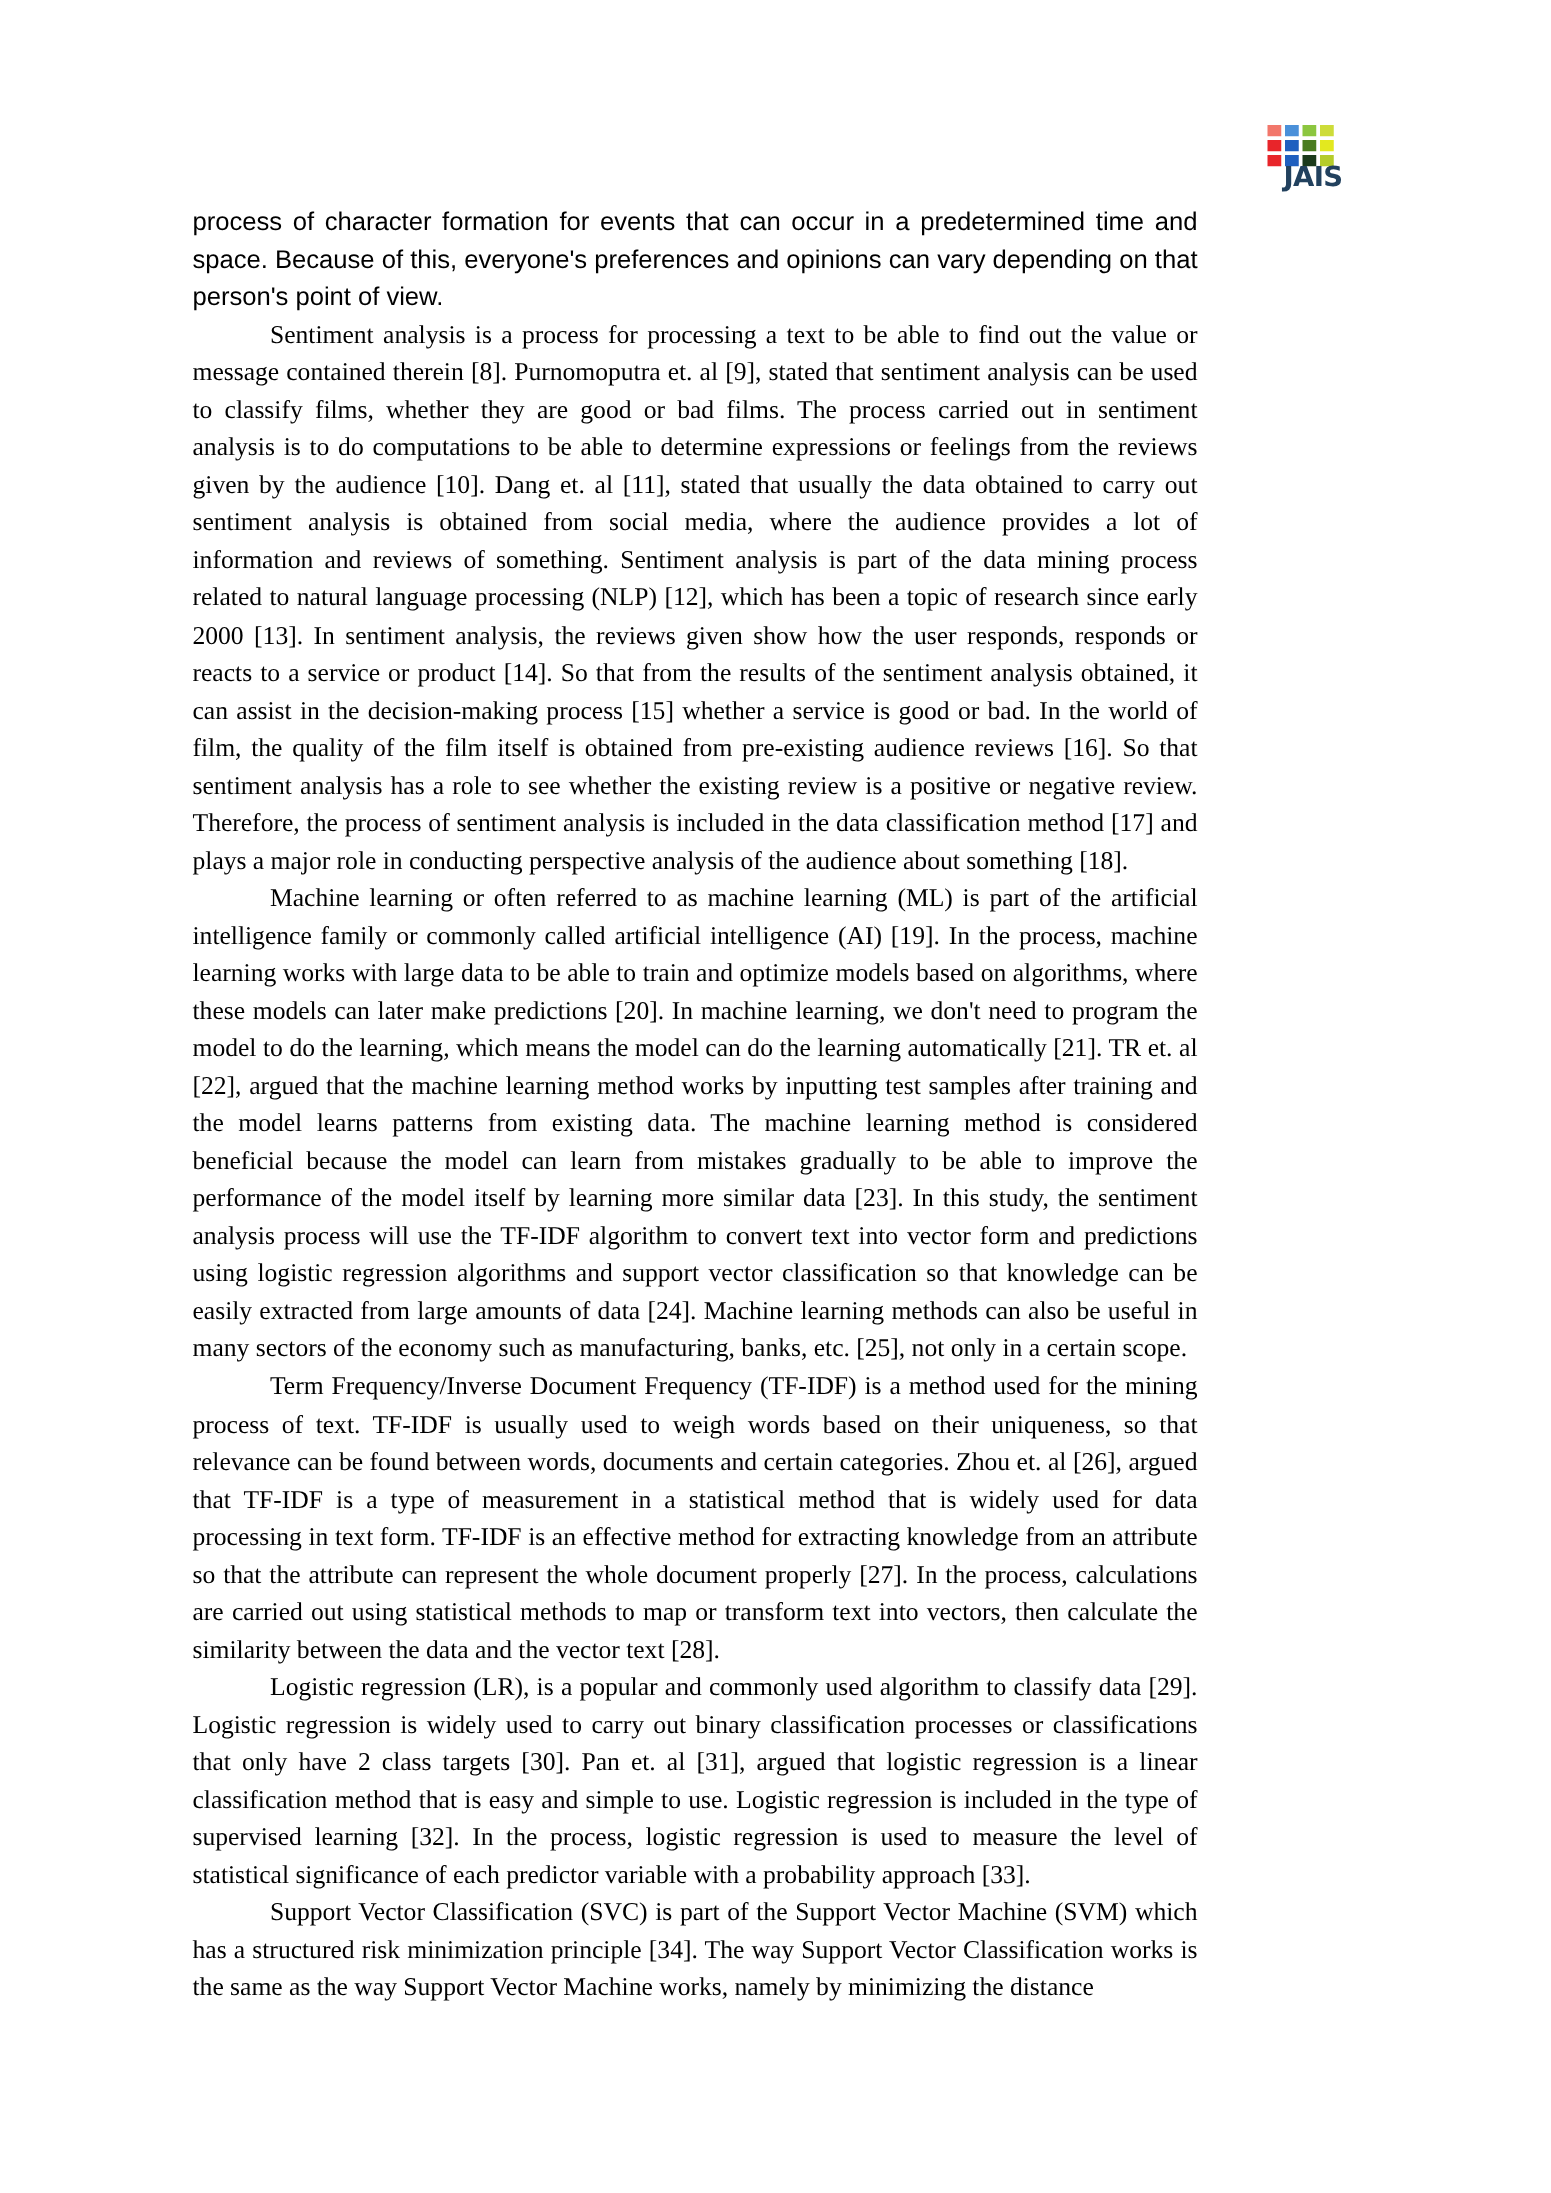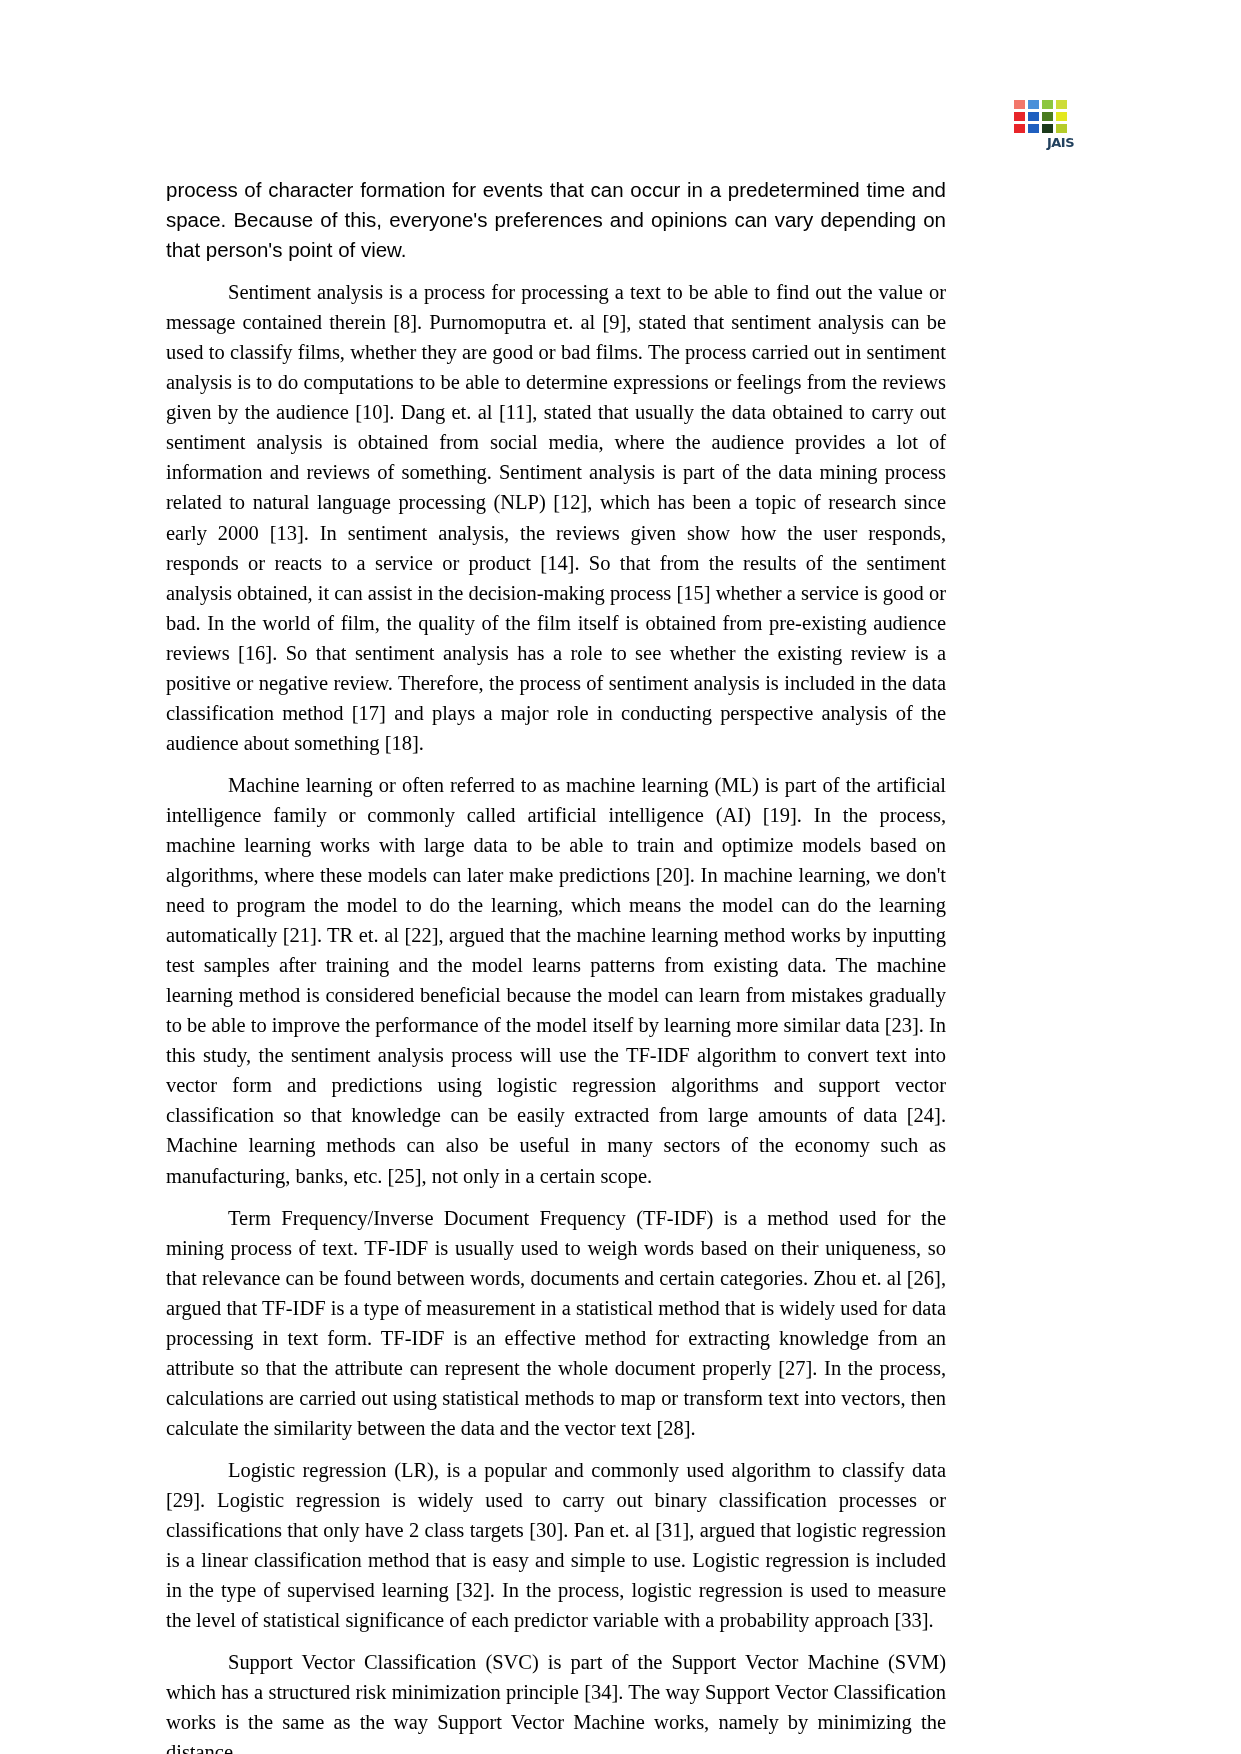--- a/index.html
+++ b/index.html
@@ -50,36 +50,36 @@
     width: 11px;
     height: 9px;
   }
   .logo-word {
     position: absolute;
     left: 0px;
     top: 33px;
     width: 66px;
     text-align: right;
     font-family: "DejaVu Sans", sans-serif;
-    font-size: 13px;
+    font-size: 22px;
     font-weight: 700;
     letter-spacing: -0.5px;
     color: #22415e;
     line-height: 19px;
   }
 
   
   .content {
     position: absolute;
     left: 154px;
     top: 163px;
     width: 804px;
   }
   p.body {
-    margin: 12px;
+    margin: 0;
     font-size: 20.5px;
     line-height: 30.05px;
     text-align: justify;
     text-justify: inter-word;
     letter-spacing: -0.02px;
     word-spacing: 0px;
     hyphens: none;
   }
   p.body.indent {
     text-indent: 62px;

